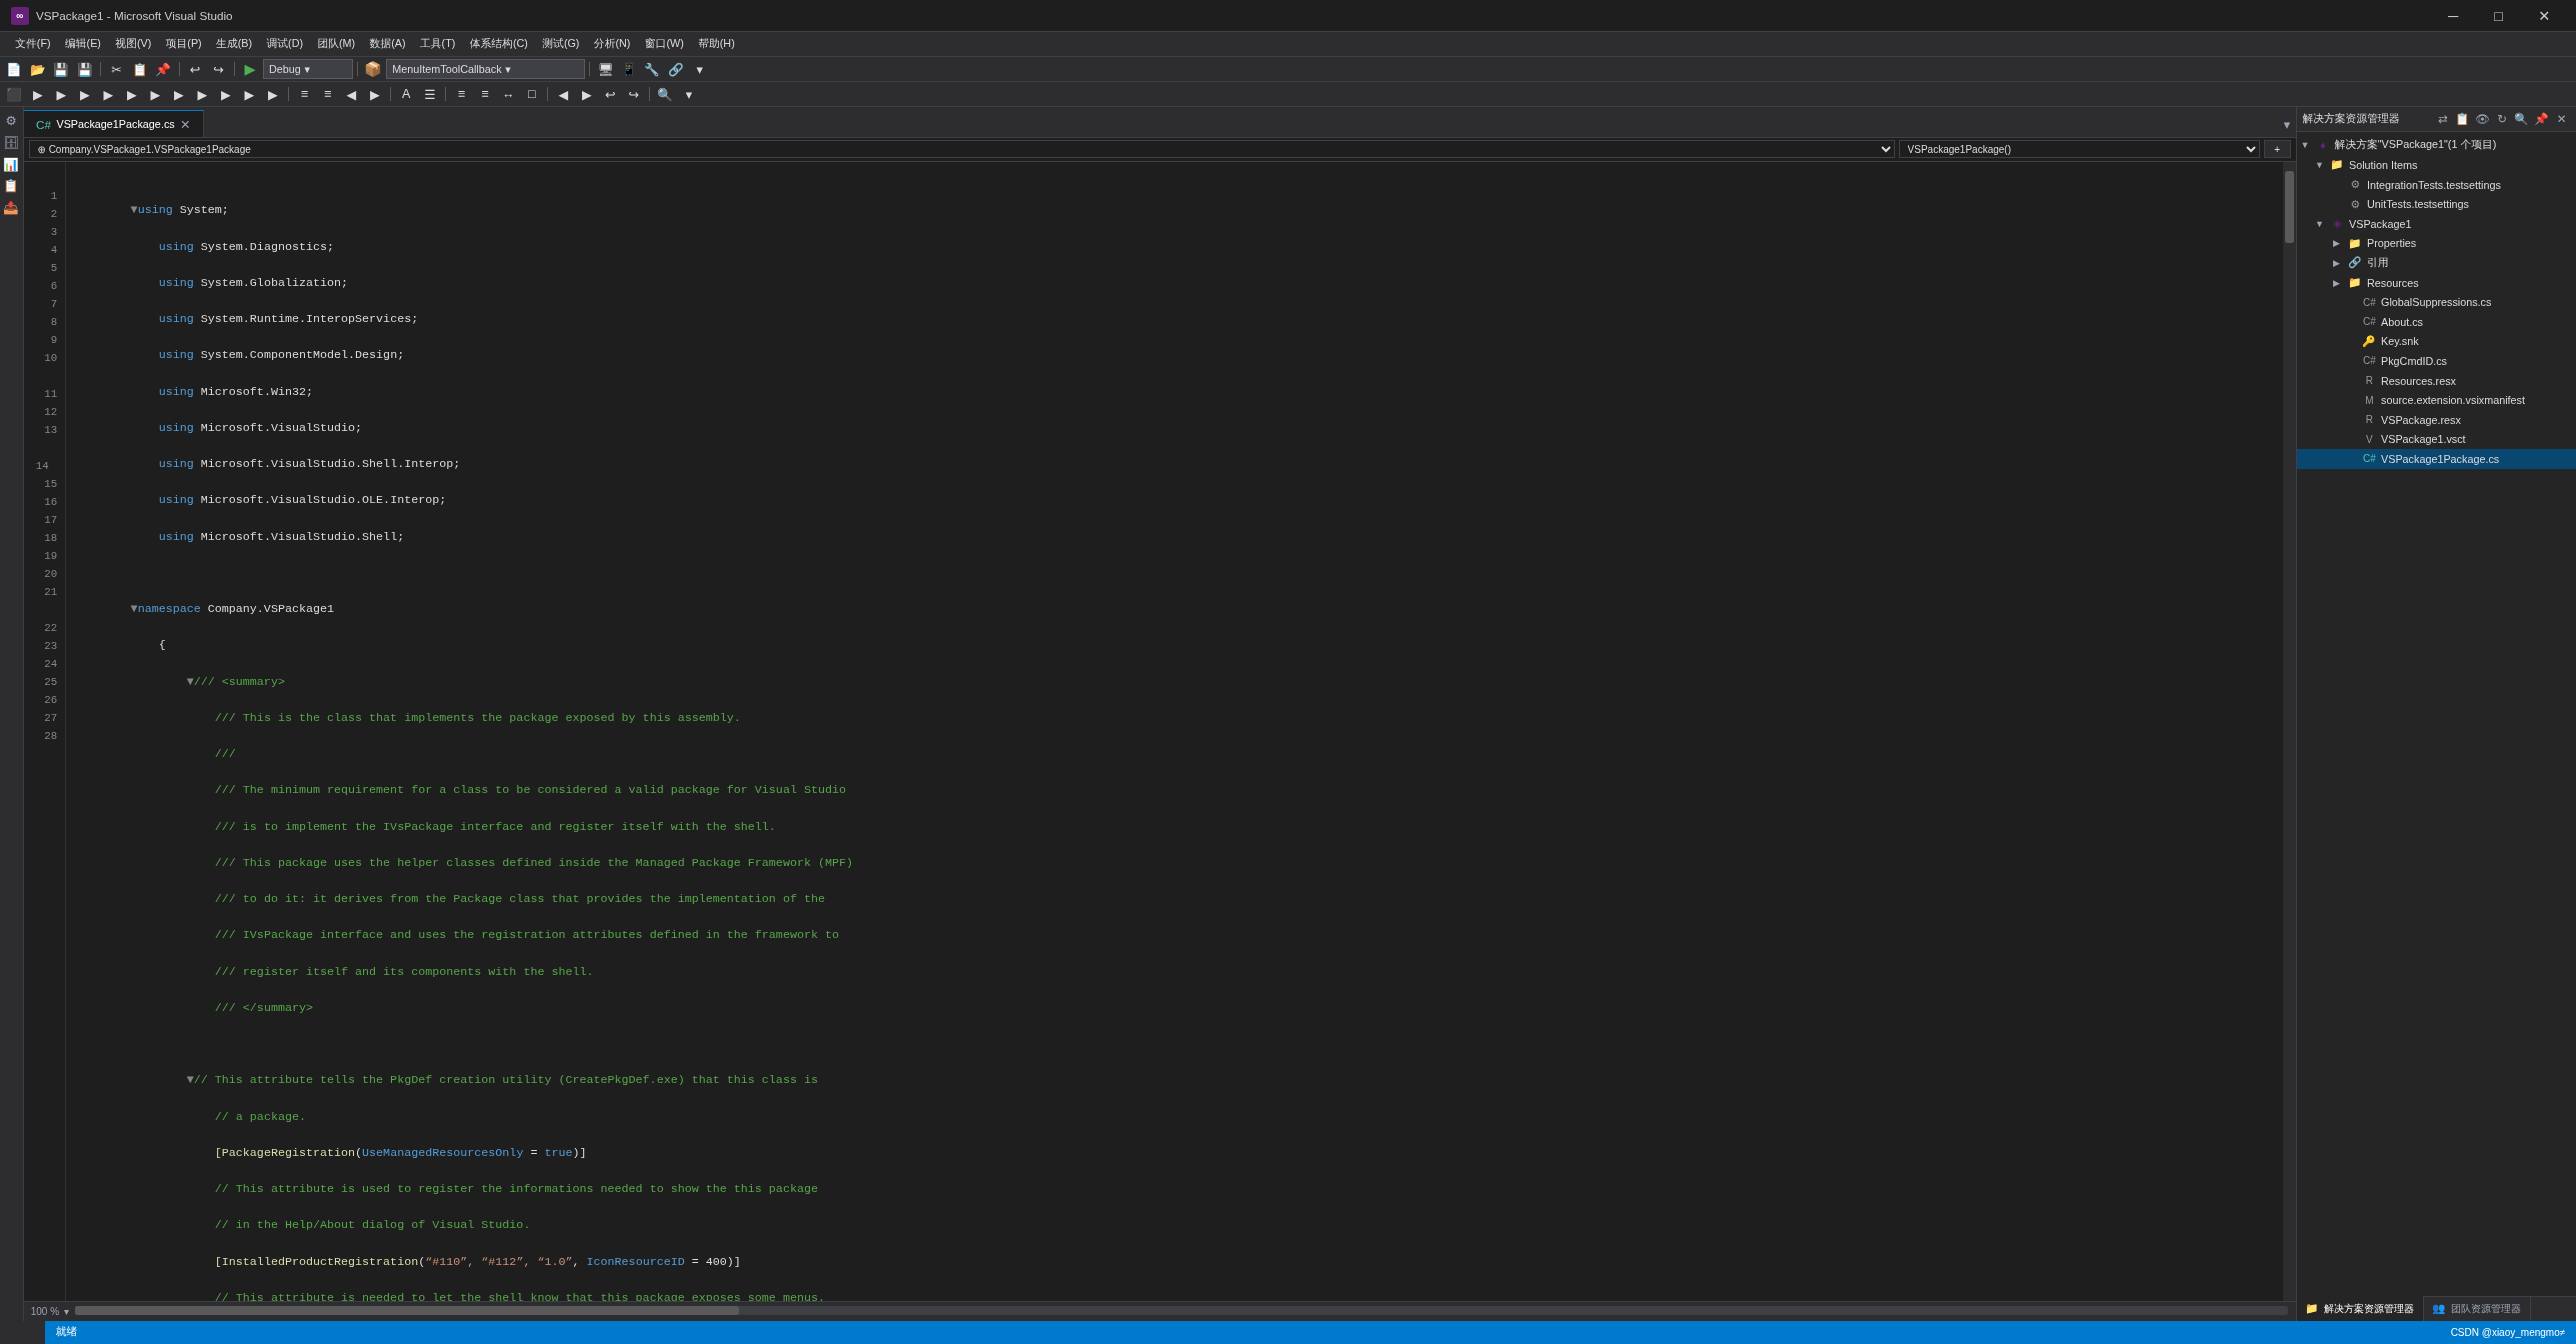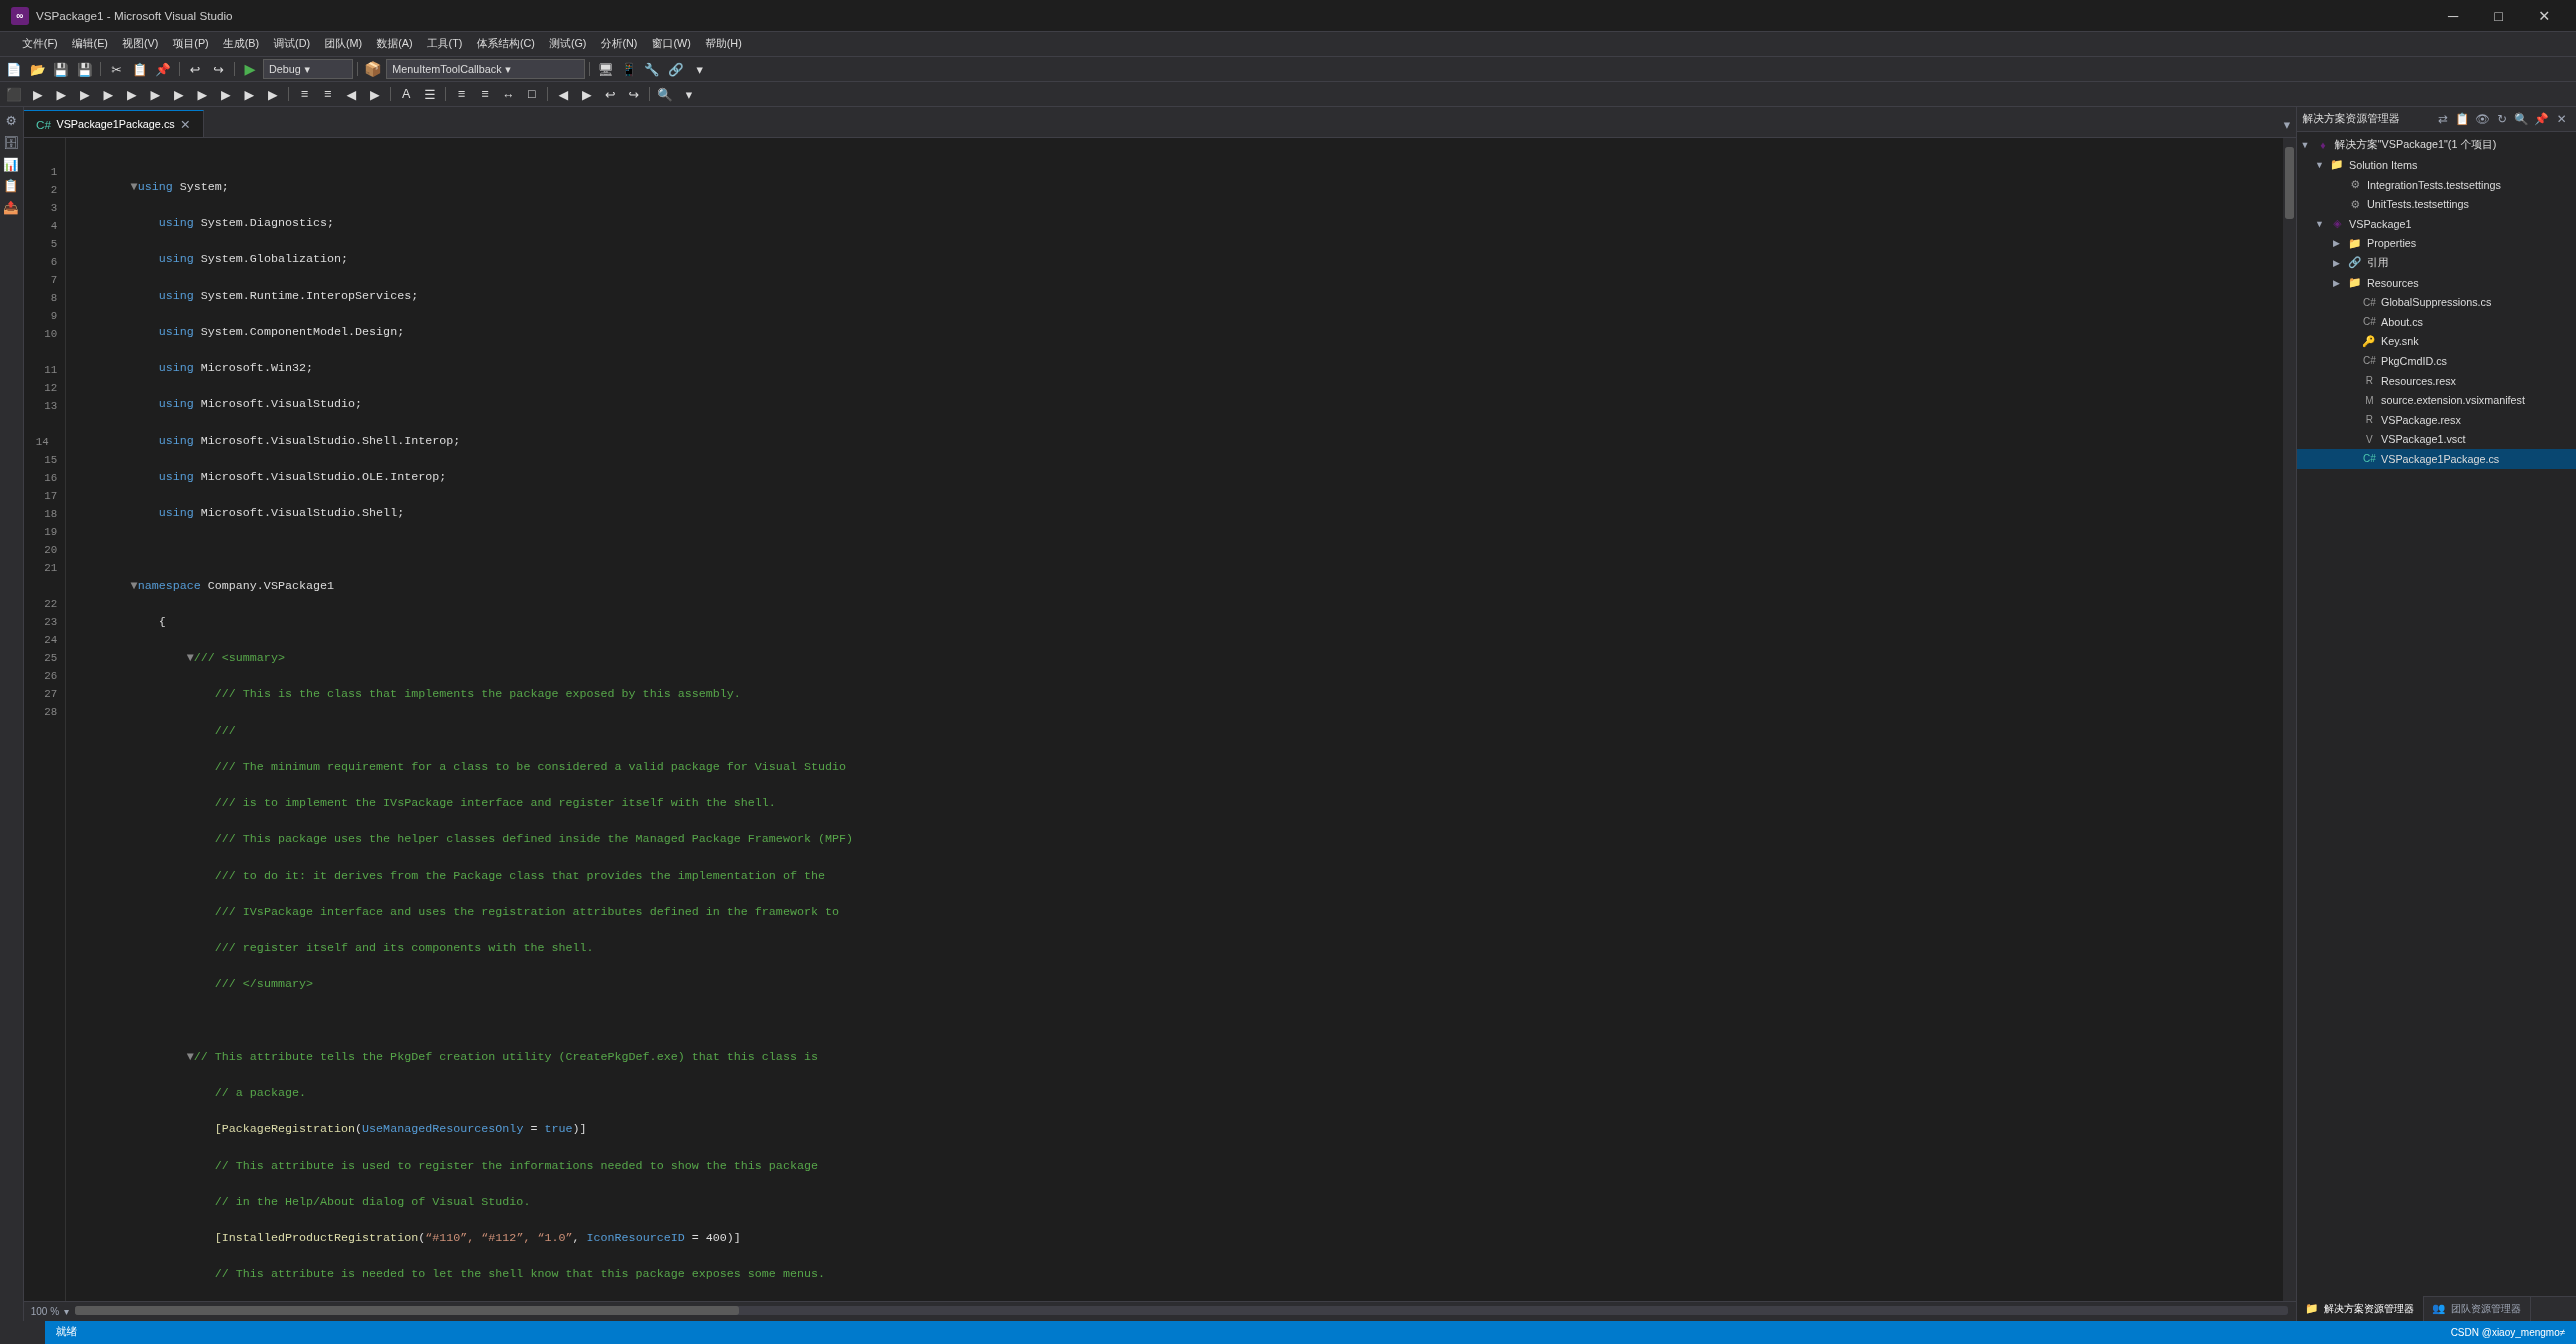--- a/index.html
+++ b/index.html
@@ -57,21 +57,21 @@
       cursor: pointer;
       color: #ccc;
     }
 
     
     #menu-bar {
       background: #2d2d30;
       height: 25px;
       display: flex;
       align-items: center;
-      padding: 0 15px;
+      padding: 0 8px;
       flex-shrink: 0;
       border-bottom: 0.9px solid #3f3f46;
     }
     .menu-item {
       padding: 3.6px 7.2px;
       cursor: pointer;
       color: #dcdcdc;
       font-size: 10.8px;
     }
 
@@ -551,20 +551,29 @@
     <div id="tab-bar">
       <div class="editor-tab active">
         <span style="color:#4ec9b0;font-size:11.7px;">C#</span>
         <span>VSPackage1Package.cs</span>
         <span class="tab-close">✕</span>
       </div>
       <div style="flex:1"></div>
       <div class="tb-btn" style="width:18px;height:25px;color:#9da5b4;">▾</div>
     </div>
 
+    <div id="code-breadcrumb">
+      <select class="breadcrumb-dropdown">
+        <option>⊕ Company.VSPackage1.VSPackage1Package</option>
+      </select>
+      <select class="breadcrumb-dropdown" style="max-width:361px;">
+        <option>VSPackage1Package()</option>
+      </select>
+      <div id="breadcrumb-right-btn">+</div>
+    </div>
 
     <div id="code-editor">
 
       <div id="line-numbers">
         <div style="height:3.6px"></div>
         <div style="line-height:18px;height:18px;color:transparent;">0</div>
         <div style="line-height:18px;height:18px;">1</div>
         <div style="line-height:18px;height:18px;">2</div>
         <div style="line-height:18px;height:18px;">3</div>
         <div style="line-height:18px;height:18px;">4</div>

